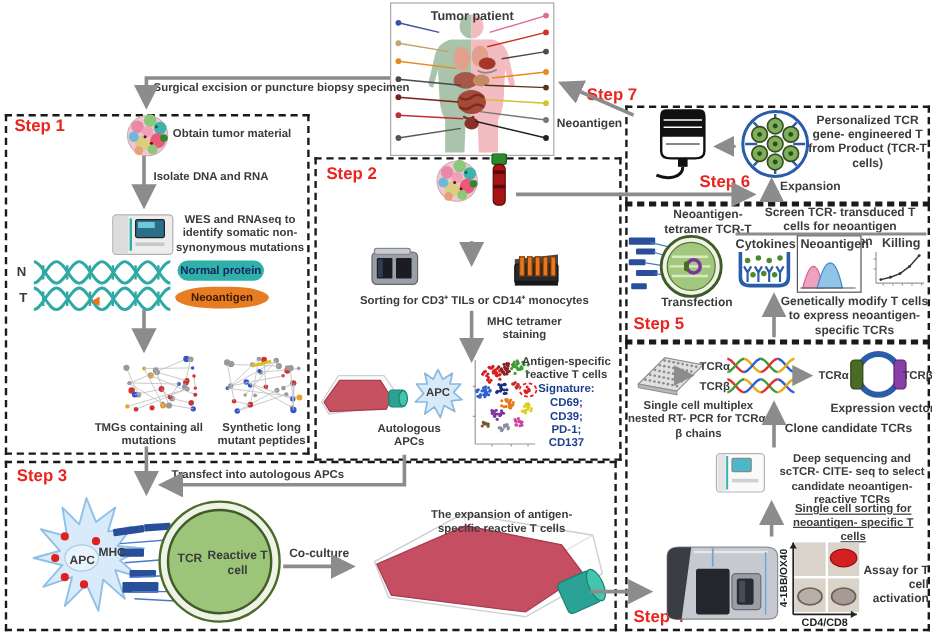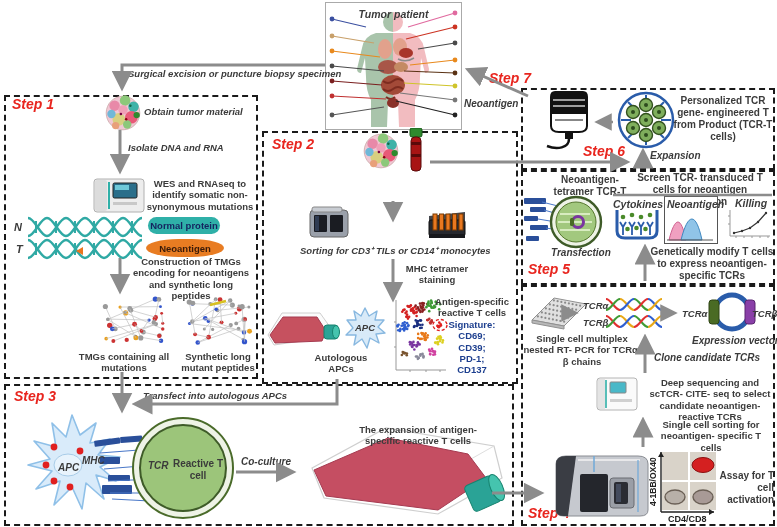--- a/index.html
+++ b/index.html
@@ -5,21 +5,21 @@
   :root{
     --red:#e8251e; --ink:#3b3b3b; --arrow:#8c8c8c; --teal:#2fb0a8;
     --orange:#e87c22; --navy:#1d3f8f; --blue:#2a5caa;
   }
   html,body{margin:0;padding:0;background:#fff;}
   #canvas{position:relative;width:777px;height:527px;background:#fff;overflow:hidden;
           font-family:"Liberation Sans",sans-serif;}
   .box{position:absolute;border:2px dashed #1a1a1a;}
   .txt{position:absolute;font-size:9.5px;font-weight:700;color:var(--ink);
        line-height:1.2;text-align:center;}
-  .nowrap{white-space:nowrap;font-style:italic;}
+  .nowrap{white-space:nowrap;}
   .red{color:var(--red);font-size:14px;font-weight:700;}
   .navy{color:var(--navy);}
   .icon{position:absolute;}
   svg{display:block;}
   #overlay{position:absolute;left:0;top:0;pointer-events:none;}
   .pill{position:absolute;display:flex;align-items:center;justify-content:center;
         font-size:9.5px;font-weight:700;}
 </style>
 </head>
 <body>
@@ -173,21 +173,20 @@
       <use href="#helix"></use>
       <path d="M48,13 l7,-4 l0,8 z" fill="#e8751e"></path>
     </svg>
   </div>
   <div class="pill" style="left:148px;top:217px;width:72px;height:17px;border-radius:9px;background:var(--teal);color:#14235e;">
     <span>Normal protein</span>
   </div>
   <div class="pill" style="left:146px;top:239px;width:78px;height:18px;border-radius:50% 50% 50% 50% / 60% 60% 60% 60%;background:var(--orange);color:#3a1a08;">
     <span>Neoantigen</span>
   </div>
-  <div class="txt" style="left:130px;top:256px;width:122px;">Construction of TMGs encoding for neoantigens and synthetic long peptides</div>
   <div class="icon" style="left:95px;top:293px;">
     <svg width="80" height="56" viewBox="0 0 80 56">
         <g>
           <circle cx="30.648901175078425" cy="19.88082600286269" r="2.5882821803857956" fill="#e8a020"></circle>
           <line x1="30.648901175078425" y1="19.88082600286269" x2="67.73533108631864" y2="35.93385030233015" stroke="#c0c0c0" stroke-width="0.7"></line>
           <circle cx="67.73533108631864" cy="35.93385030233015" r="1.7205116988720892" fill="#cc3333"></circle>
           <circle cx="14.708744529033426" cy="32.365724933504" r="2.6941019183462958" fill="#cc3333"></circle>
           <circle cx="11.17504501490623" cy="45.65612925945601" r="1.8156374337224463" fill="#e8a020"></circle>
           <line x1="11.17504501490623" y1="45.65612925945601" x2="60.99335672938887" y2="31.103359234101774" stroke="#c0c0c0" stroke-width="0.7"></line>
           <circle cx="60.99335672938887" cy="31.103359234101774" r="2.057142353363867" fill="#9a9a9a"></circle>
@@ -744,21 +743,21 @@
   <div class="icon" style="left:596px;top:377px;">
     <svg width="42" height="35" viewBox="0 0 42 35">
       <rect x="1" y="1" width="40" height="32" rx="3" fill="#fafafa" stroke="#b4b4b4"></rect>
       <rect x="2" y="2" width="7" height="30" fill="#e4e4e4"></rect>
       <line x1="10" y1="3" x2="10" y2="31" stroke="#2fb0a8" stroke-width="1.6"></line>
       <rect x="14" y="5" width="16" height="11" rx="1" fill="#49b8c8" stroke="#888"></rect>
       <rect x="14" y="22" width="22" height="3" fill="#d0d0d0"></rect>
     </svg>
   </div>
   <div class="txt" style="left:646px;top:377px;width:128px;">Deep sequencing and scTCR- CITE- seq to select candidate neoantigen- reactive TCRs</div>
-  <div class="txt" style="left:650px;top:419px;width:122px;">Single cell sorting for neoantigen- specific T cells</div>
+  <div class="txt" style="left:650px;top:419px;width:122px;text-decoration:underline;">Single cell sorting for neoantigen- specific T cells</div>
   <div class="icon" style="left:550px;top:450px;">
     <svg width="104" height="70" viewBox="0 0 104 70">
       <path d="M6,14 Q6,6 16,6 L88,6 Q98,6 98,14 L98,60 Q98,66 90,66 L14,66 Q6,66 6,60 Z" fill="#c6c9cf" stroke="#8a8d93"></path>
       <path d="M6,14 Q6,6 16,6 L26,6 L18,66 L14,66 Q6,66 6,60 Z" fill="#3a3d44"></path>
       <rect x="30" y="24" width="28" height="38" rx="2" fill="#24262c"></rect>
       <rect x="60" y="28" width="24" height="30" rx="3" fill="#9a9ea6" stroke="#6a6d73"></rect>
       <rect x="64" y="32" width="14" height="22" rx="2" fill="#2a2c33"></rect>
       <rect x="66" y="34" width="5" height="18" fill="#4a5468" opacity="0.8"></rect>
       <line x1="28" y1="10" x2="90" y2="10" stroke="#e8e8ea" stroke-width="2"></line>
       <line x1="44" y1="6" x2="44" y2="22" stroke="#6fa8d8" stroke-width="1.5"></line>

